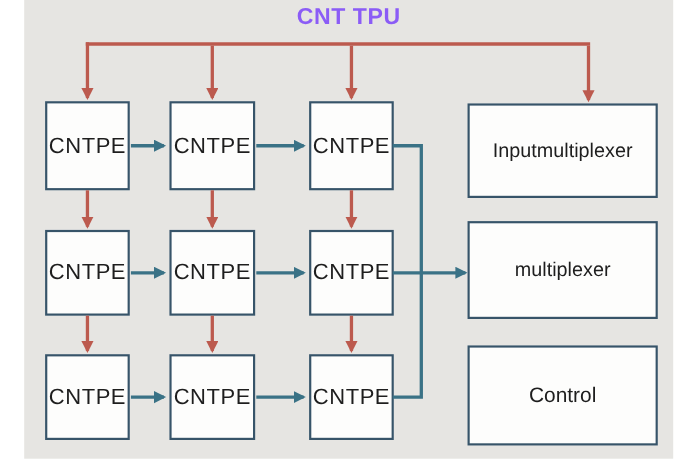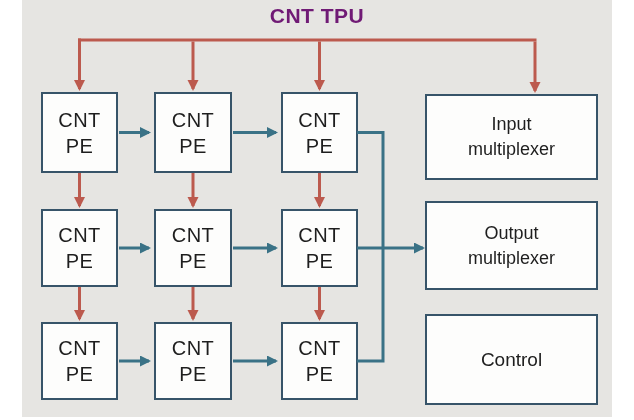--- a/index.html
+++ b/index.html
@@ -16,27 +16,27 @@
     font-family:"Liberation Sans",sans-serif;color:var(--text);
     position:relative;
   }
   .panel{
     position:absolute;left:22px;top:0;width:590px;height:417px;
     background:var(--panel-background);
   }
   .title{
     position:absolute;left:22px;top:4px;width:590px;height:28px;
     text-align:center;font-size:21px;font-weight:700;letter-spacing:0.5px;
-    color:#701a75;
+    color:#8b5cf6;
   }
   .box{
     position:absolute;box-sizing:border-box;
     background:var(--box-fill);
     border:2px solid var(--box-border);
-    display:flex;flex-direction:column;align-items:center;justify-content:center;
+    display:flex;flex-direction:row;align-items:center;justify-content:center;
     text-align:center;
   }
   .pe{font-size:20px;font-weight:500;line-height:26px;letter-spacing:0.5px;}
   .c1{left:41px;width:77px;}
   .c2{left:154px;width:78px;}
   .c3{left:281px;width:77px;}
   .r1{top:92px;height:81px;}
   .r2{top:209px;height:78px;}
   .r3{top:322px;height:78px;}
   .side{left:425px;width:173px;font-size:18px;font-weight:400;line-height:25px;}
@@ -90,21 +90,20 @@
 <div class="box pe r3 c3">
   <span>CNT</span>
   <span>PE</span>
 </div>
 
 <div class="box side input">
   <span>Input</span>
   <span>multiplexer</span>
 </div>
 <div class="box side output">
-  <span>Output</span>
   <span>multiplexer</span>
 </div>
 <div class="box side control">
   <span>Control</span>
 </div>
 
 <svg class="arrows" viewBox="0 0 634 420" xmlns="http://www.w3.org/2000/svg">
   <defs>
     <marker id="arrow-red" markerUnits="userSpaceOnUse" markerWidth="12" markerHeight="12" refX="9" refY="5.5" orient="auto">
       <path class="head-red" d="M0,0 L11,5.5 L0,11 Z"></path>

